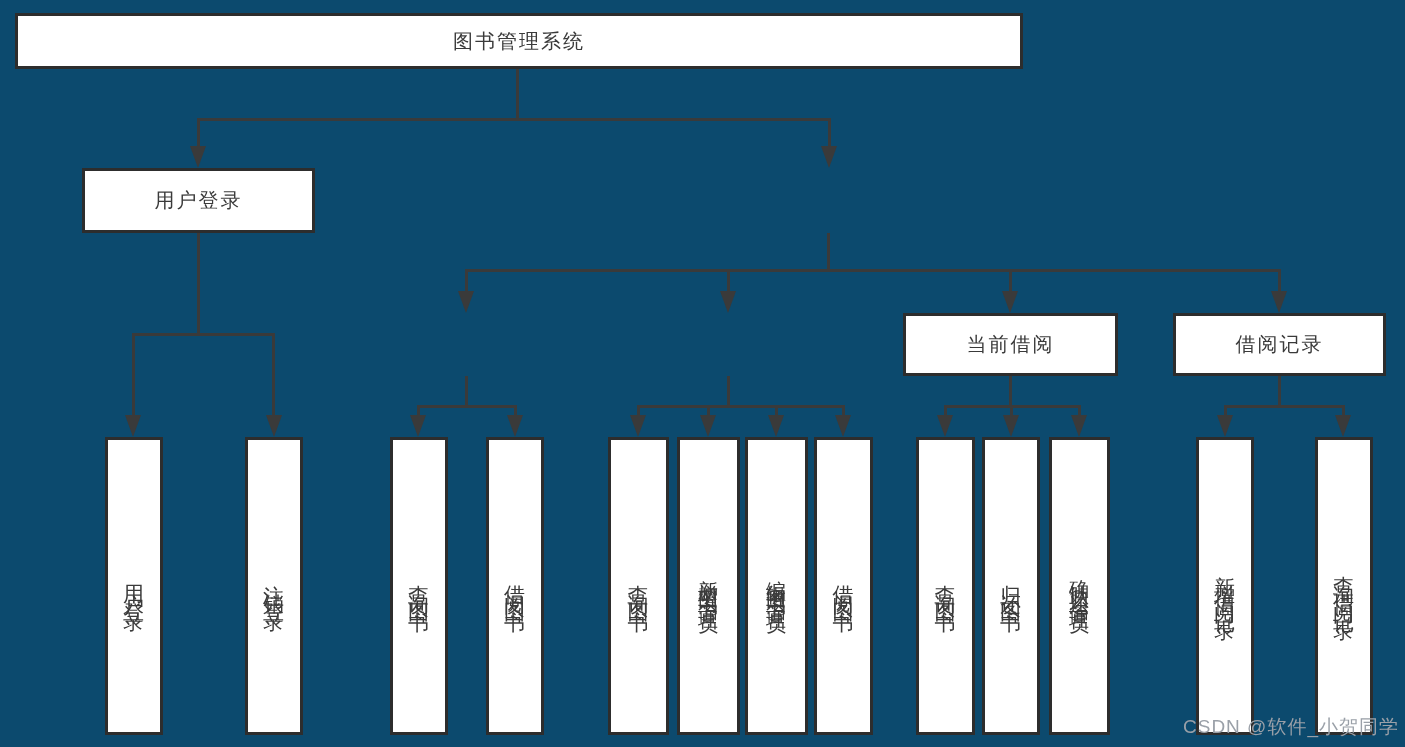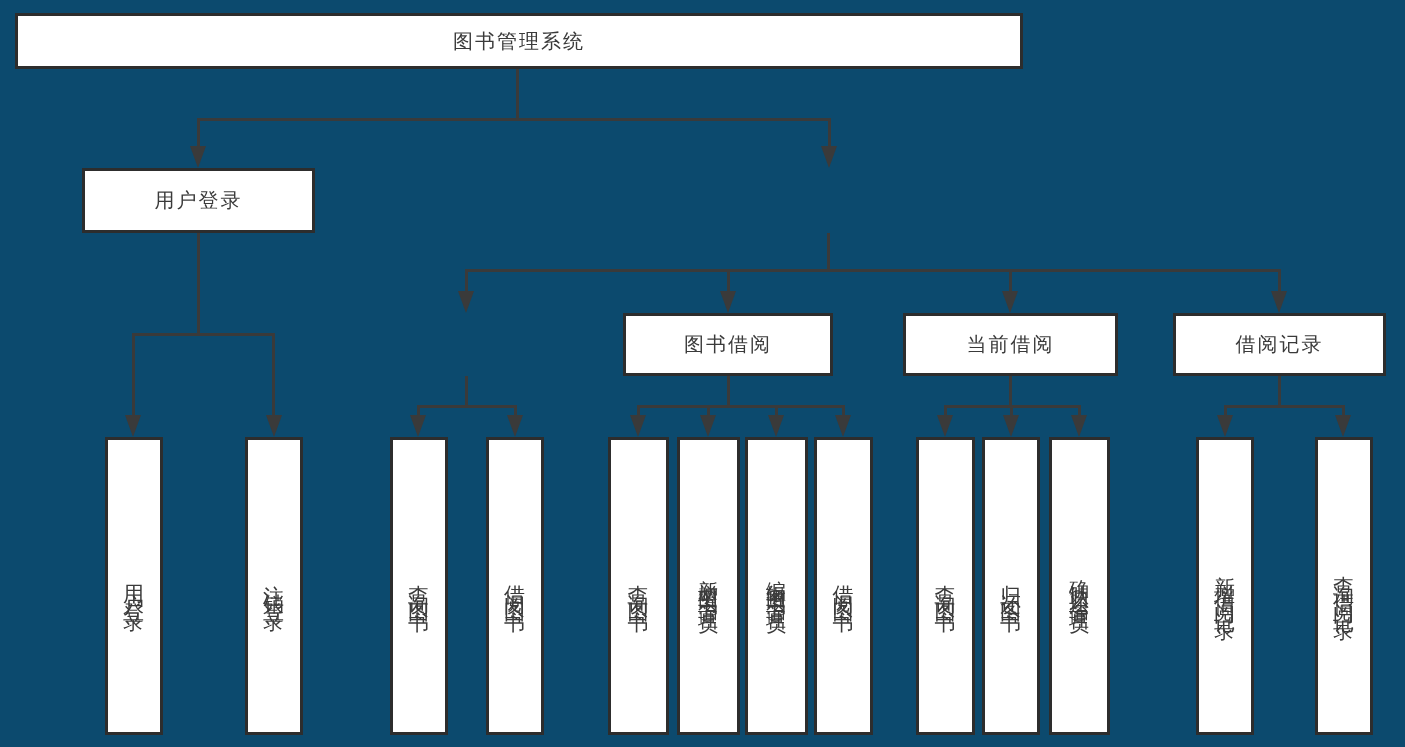--- a/index.html
+++ b/index.html
@@ -56,23 +56,20 @@
   <div class="hl" style="left:465px; top:269px; width:816px;"></div>
   <div class="vl" style="left:465px; top:269px; height:24px;"></div>
   <div class="ah" style="left:458px; top:291px;"></div>
   <div class="vl" style="left:727px; top:269px; height:24px;"></div>
   <div class="ah" style="left:720px; top:291px;"></div>
   <div class="vl" style="left:1009px; top:269px; height:24px;"></div>
   <div class="ah" style="left:1002px; top:291px;"></div>
   <div class="vl" style="left:1278px; top:269px; height:24px;"></div>
   <div class="ah" style="left:1271px; top:291px;"></div>
 
-  <div class="box" style="left:623px; top:313px; width:210px; height:63px;">
-    <span class="h-label">图书借阅</span>
-  </div>
   <div class="box" style="left:903px; top:313px; width:215px; height:63px;">
     <span class="h-label">当前借阅</span>
   </div>
   <div class="box" style="left:1173px; top:313px; width:213px; height:63px;align-items:center;">
     <span class="h-label">借阅记录</span>
   </div>
 
   <div class="vl" style="left:465px; top:376px; height:32px;"></div>
   <div class="hl" style="left:417px; top:405px; width:100px;"></div>
   <div class="vl" style="left:417px; top:405px; height:12px;"></div>
@@ -144,14 +141,15 @@
     <span class="v-label long">确认归还（管理员）</span>
   </div>
 
   <div class="box leaf" style="left:1196px; width:58px;">
     <span class="v-label">新增借阅记录</span>
   </div>
   <div class="box leaf" style="left:1315px; width:58px;">
     <span class="v-label">查询借阅记录</span>
   </div>
 
+  <div class="watermark">CSDN @软件_小贺同学</div>
 
 </div>
 
 </body></html>

